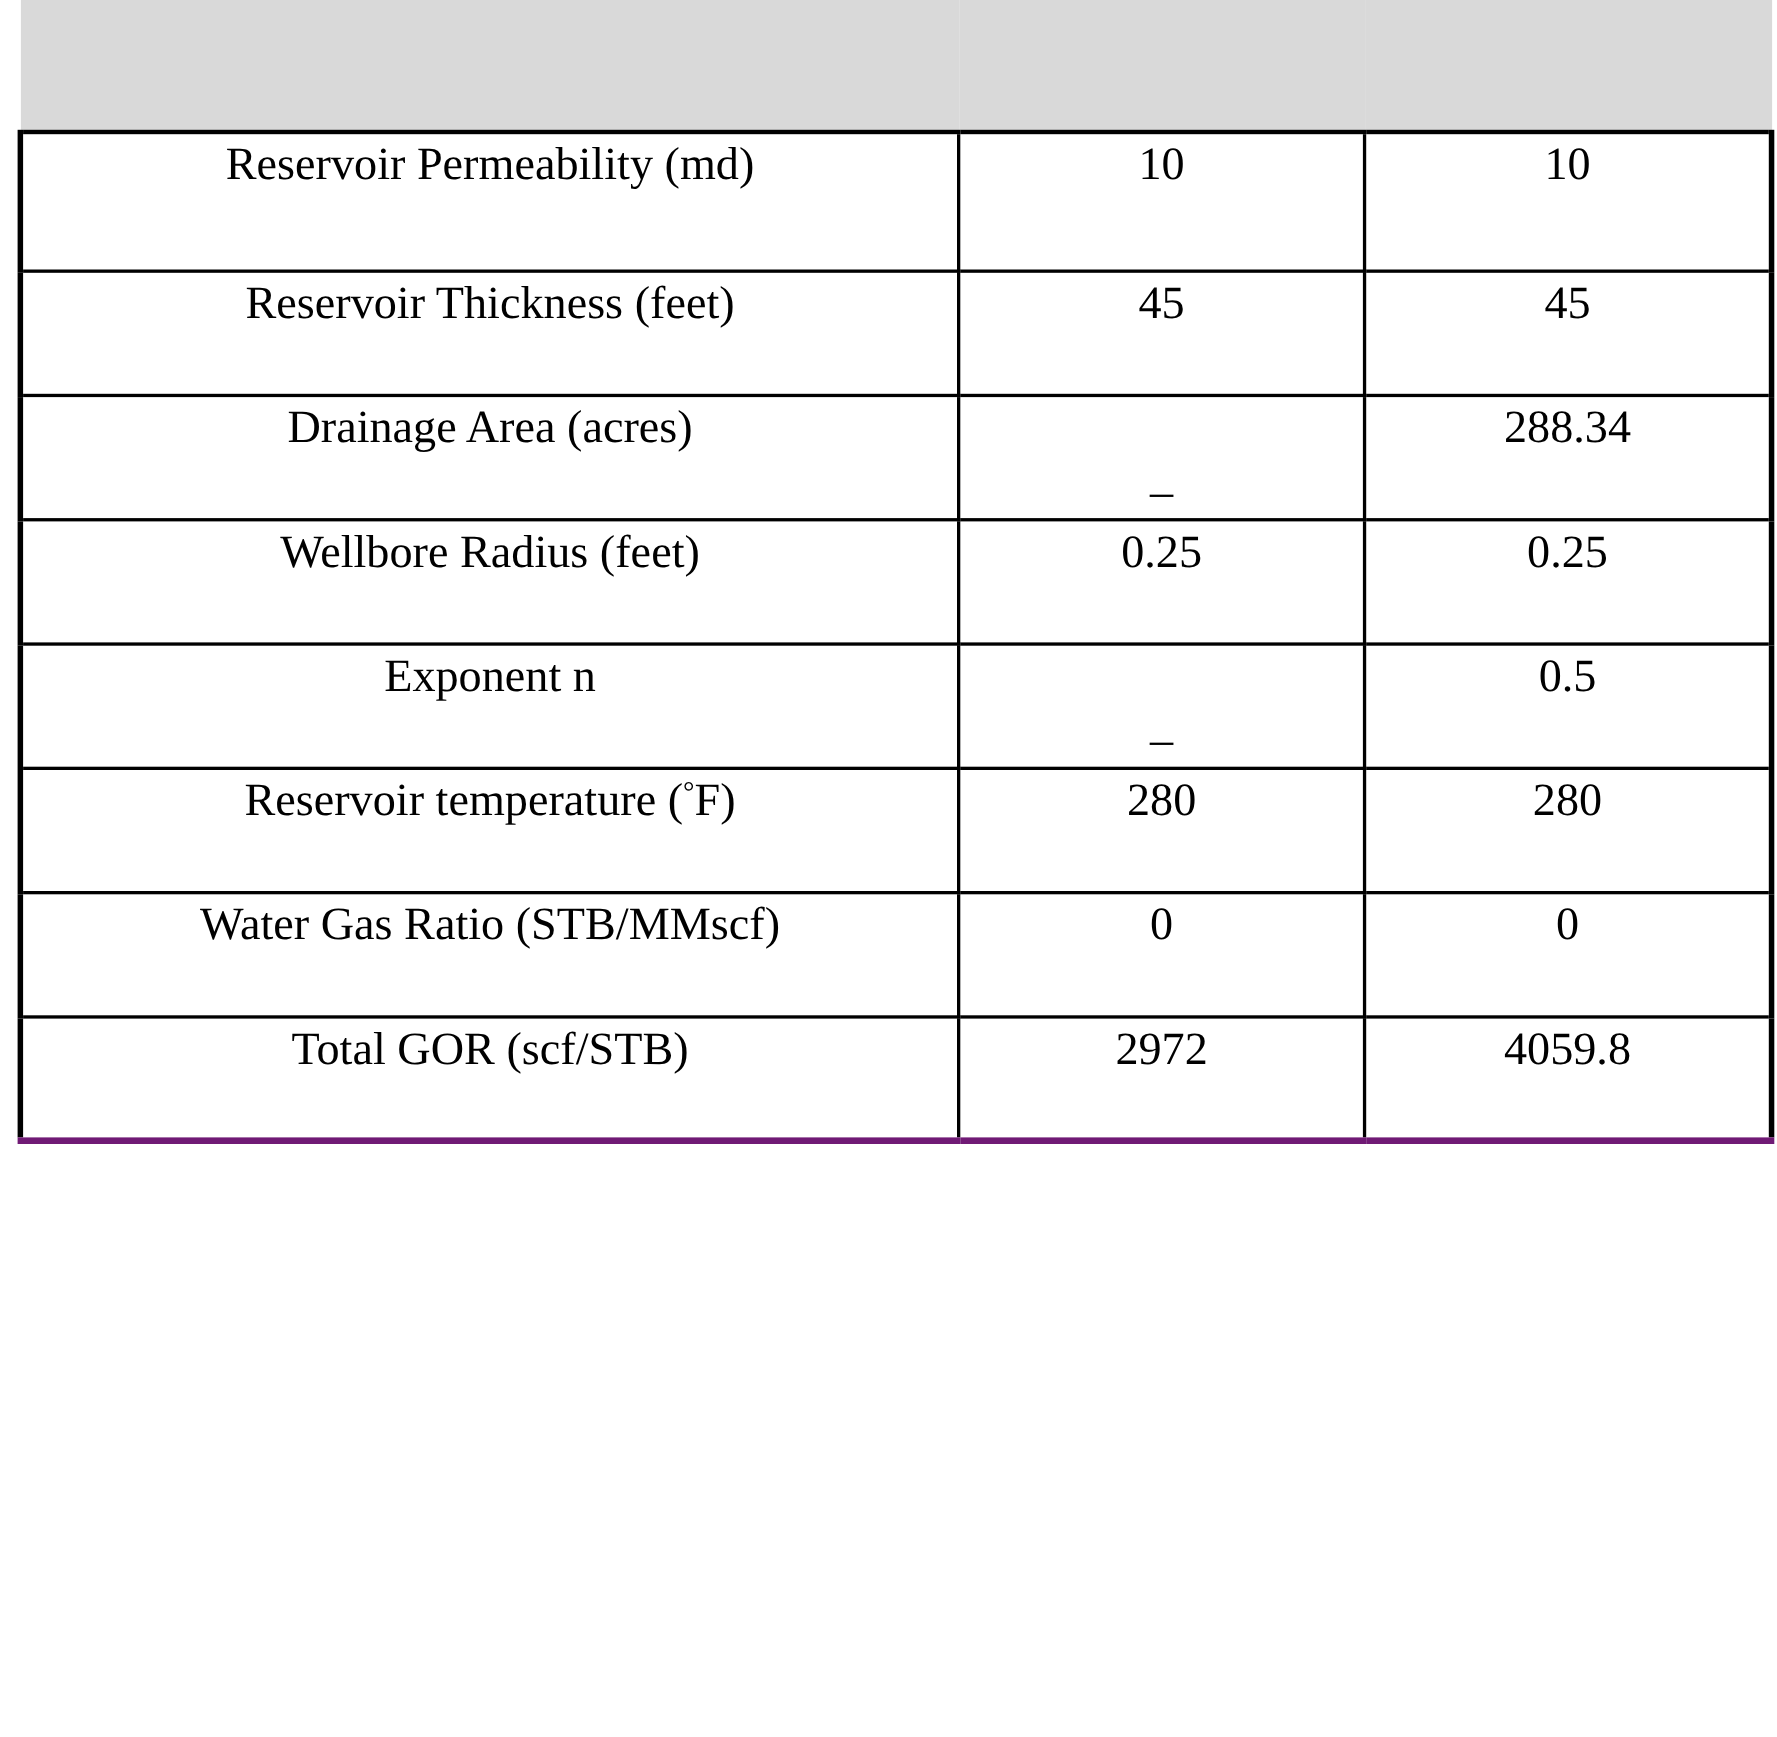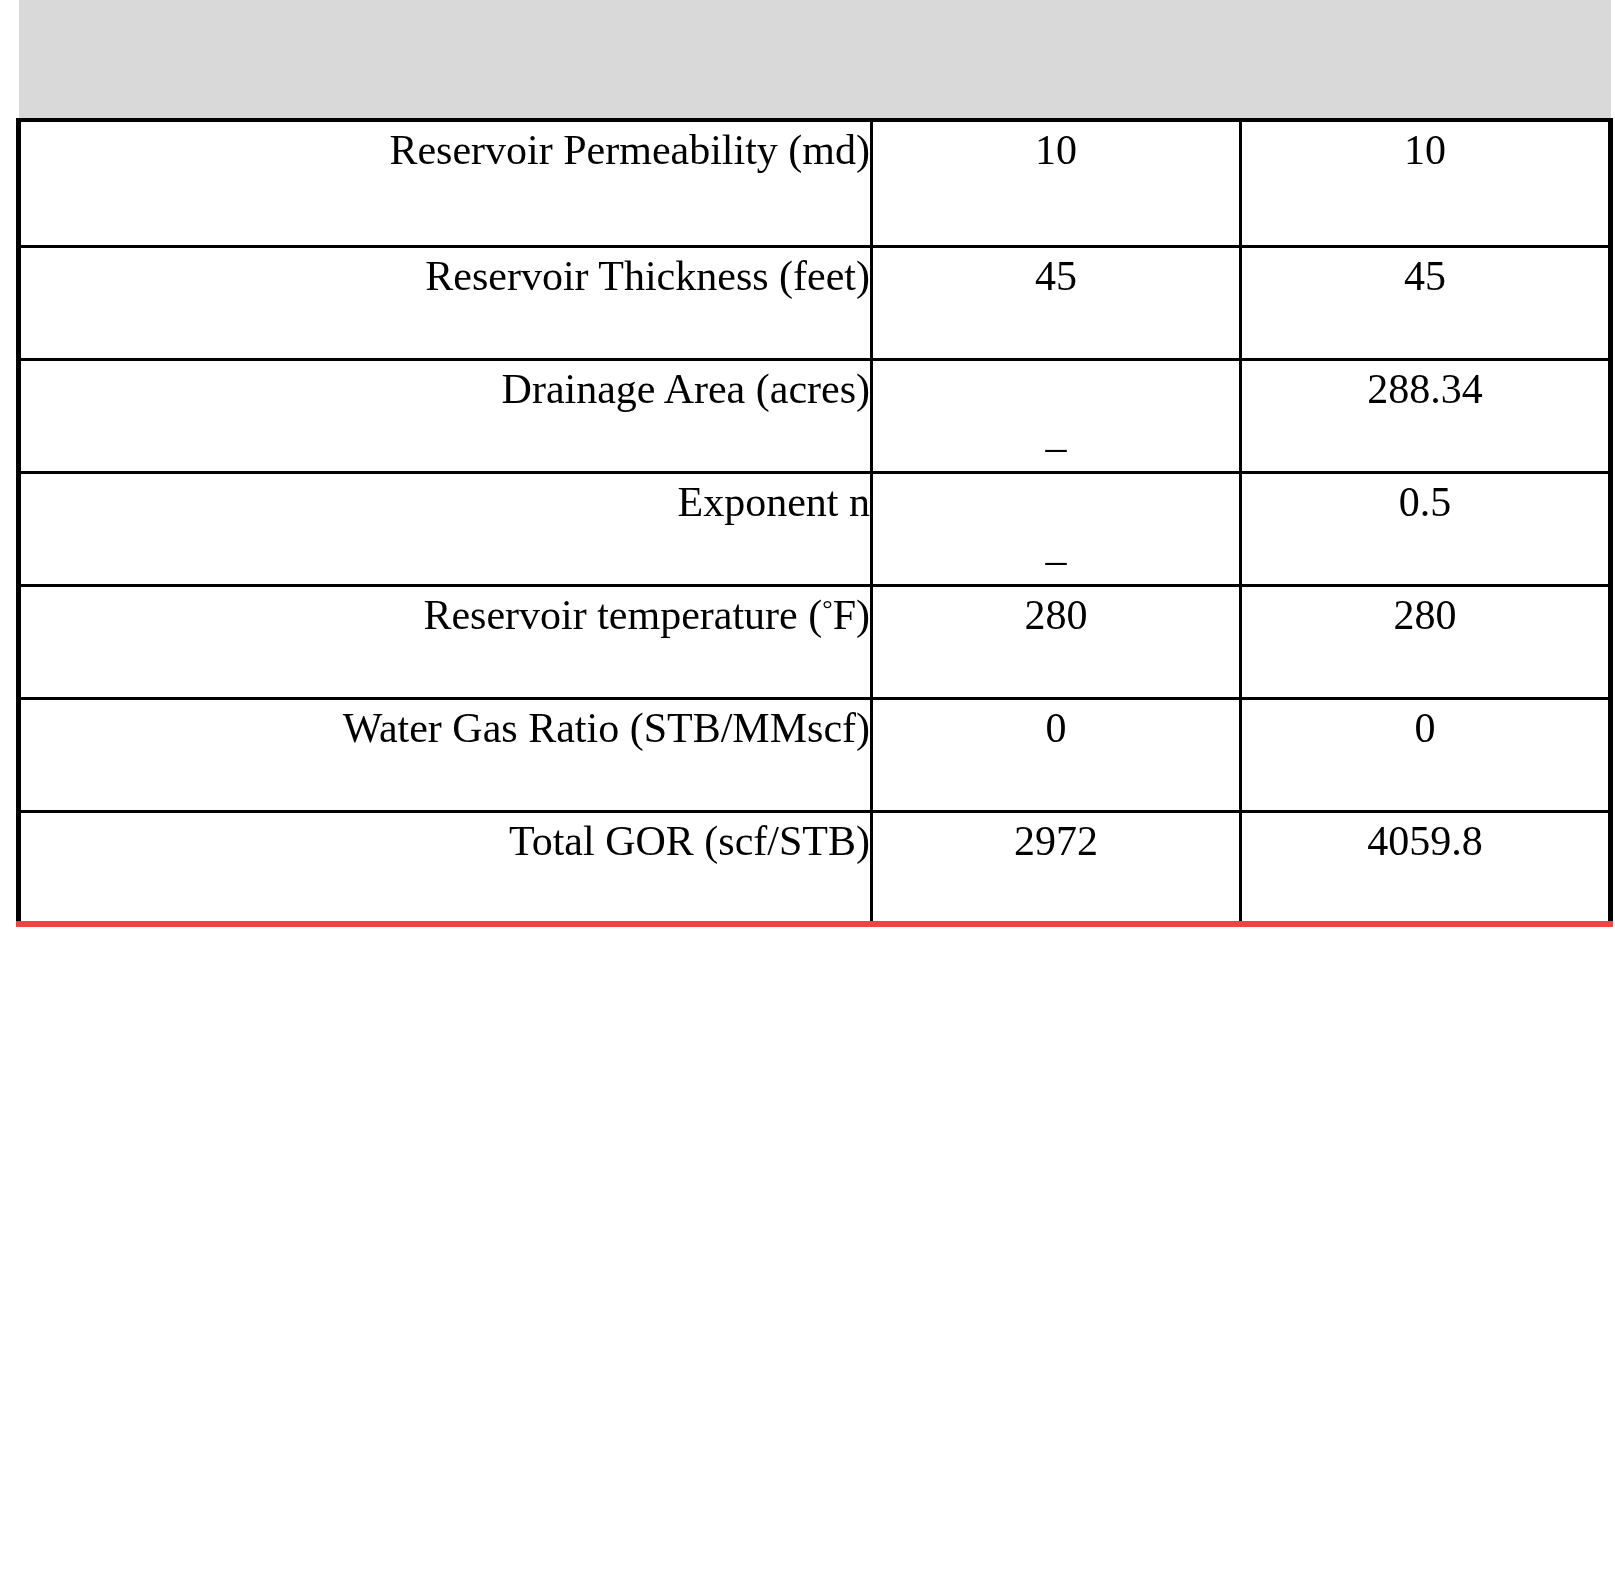--- a/index.html
+++ b/index.html
@@ -64,39 +64,39 @@
     height: 113px;
   }
   tbody tr.data-row td {
     vertical-align: top;
     font-size: 42px;
     line-height: 1.06;
     padding: 6px 0 0 0;
     border-bottom: 3px solid #000000;
   }
   td.c-label {
-    text-align: right;
+    text-align: center;
     padding-left: 168px;
     border-left: 5px solid #000000;
     border-right: 3px solid #000000;
     white-space: nowrap;
   }
   td.c-wa {
     text-align: center;
     border-right: 3px solid #000000;
   }
   td.c-wb {
     text-align: center;
     border-right: 5px solid #000000;
     padding-right: 36px;
   }
 
   
   tbody tr.data-row.first-row { height: 126px; }
-  tbody tr.data-row.last-row td { border-bottom: 6px solid #ef4444; }
+  tbody tr.data-row.last-row td { border-bottom: 6px solid #701a75; }
 
   
   .dash {
     display: inline-block;
     padding-top: 44px;
     font-size: 42px;
     letter-spacing: 0;
   }
 
   .deg {
@@ -132,20 +132,25 @@
           <td class="c-label">Reservoir Thickness (feet)</td>
           <td class="c-wa">45</td>
           <td class="c-wb">45</td>
         </tr>
         <tr class="data-row">
           <td class="c-label">Drainage Area (acres)</td>
           <td class="c-wa"><span class="dash">_</span></td>
           <td class="c-wb">288.34</td>
         </tr>
         <tr class="data-row">
+          <td class="c-label">Wellbore Radius (feet)</td>
+          <td class="c-wa">0.25</td>
+          <td class="c-wb">0.25</td>
+        </tr>
+        <tr class="data-row">
           <td class="c-label">Exponent n</td>
           <td class="c-wa"><span class="dash">_</span></td>
           <td class="c-wb">0.5</td>
         </tr>
         <tr class="data-row">
           <td class="c-label">Reservoir temperature (<span class="deg">°</span>F)</td>
           <td class="c-wa">280</td>
           <td class="c-wb">280</td>
         </tr>
         <tr class="data-row">

